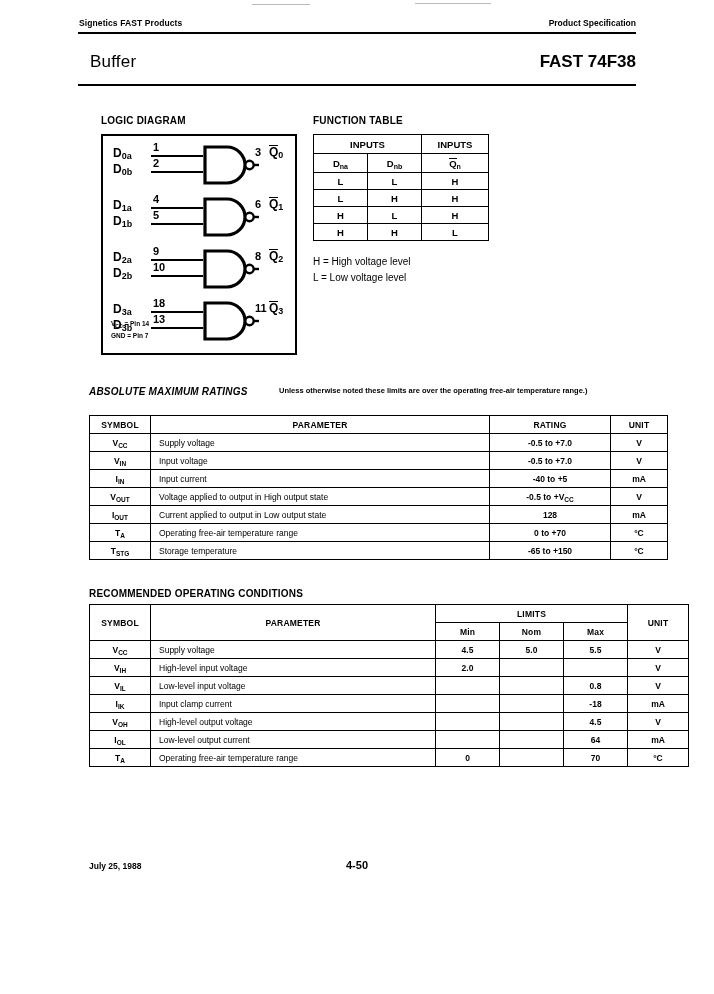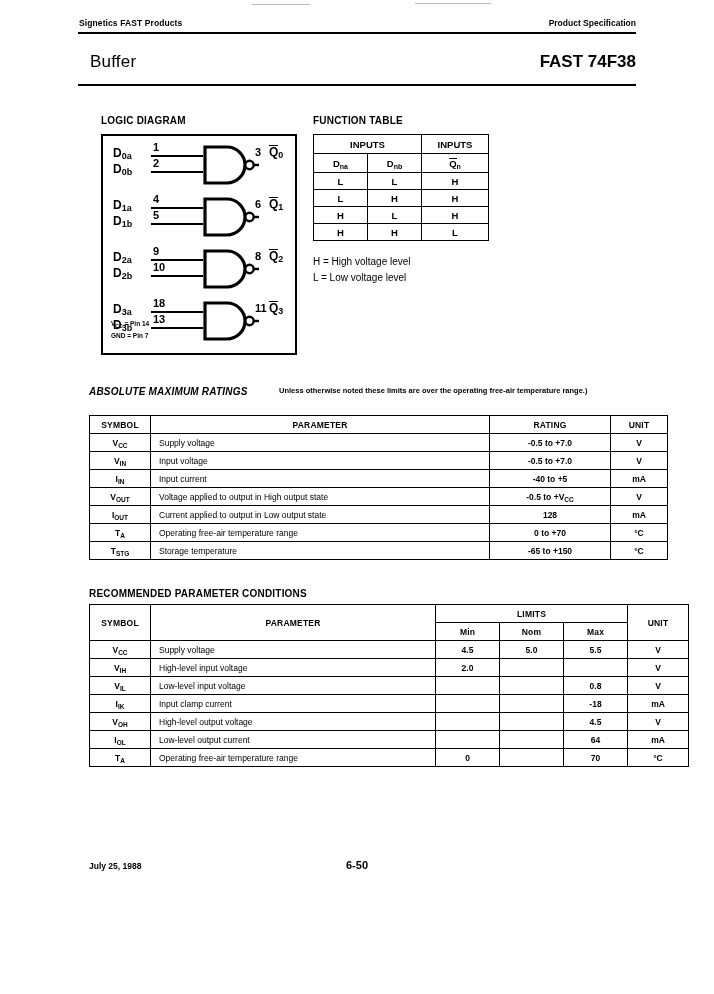--- a/index.html
+++ b/index.html
@@ -461,21 +461,21 @@
     </tr>
     <tr>
       <td class="sym"><span>T</span><sub>STG</sub></td>
       <td class="par">Storage temperature</td>
       <td class="val"><span>-65 to +150</span><sub></sub></td>
       <td class="val">°C</td>
     </tr>
   </tbody>
     </table>
 
-  <div class="sec-head" id="roc-head">RECOMMENDED PARAMETER CONDITIONS</div>
+  <div class="sec-head" id="roc-head">RECOMMENDED OPERATING CONDITIONS</div>
   <table class="spec-table" id="roc-table">
     <tbody>
         <tr>
       <th class="tall" rowspan="2" style="width:52px">SYMBOL</th>
       <th class="c-par tall" rowspan="2">PARAMETER</th>
       <th colspan="3">LIMITS</th>
       <th class="c-uni tall" rowspan="2">UNIT</th>
     </tr>
     <tr>
       <th class="c-lim">Min</th>
@@ -535,15 +535,15 @@
       <td class="par">Operating free-air temperature range</td>
       <td class="val">0</td>
       <td class="val"></td>
       <td class="val">70</td>
       <td class="val">°C</td>
     </tr>
   </tbody>
     </table>
 
   <div class="foot-date">July 25, 1988</div>
-  <div class="foot-page">6-50</div>
+  <div class="foot-page">4-50</div>
 
 </div>
 
 </body></html>

